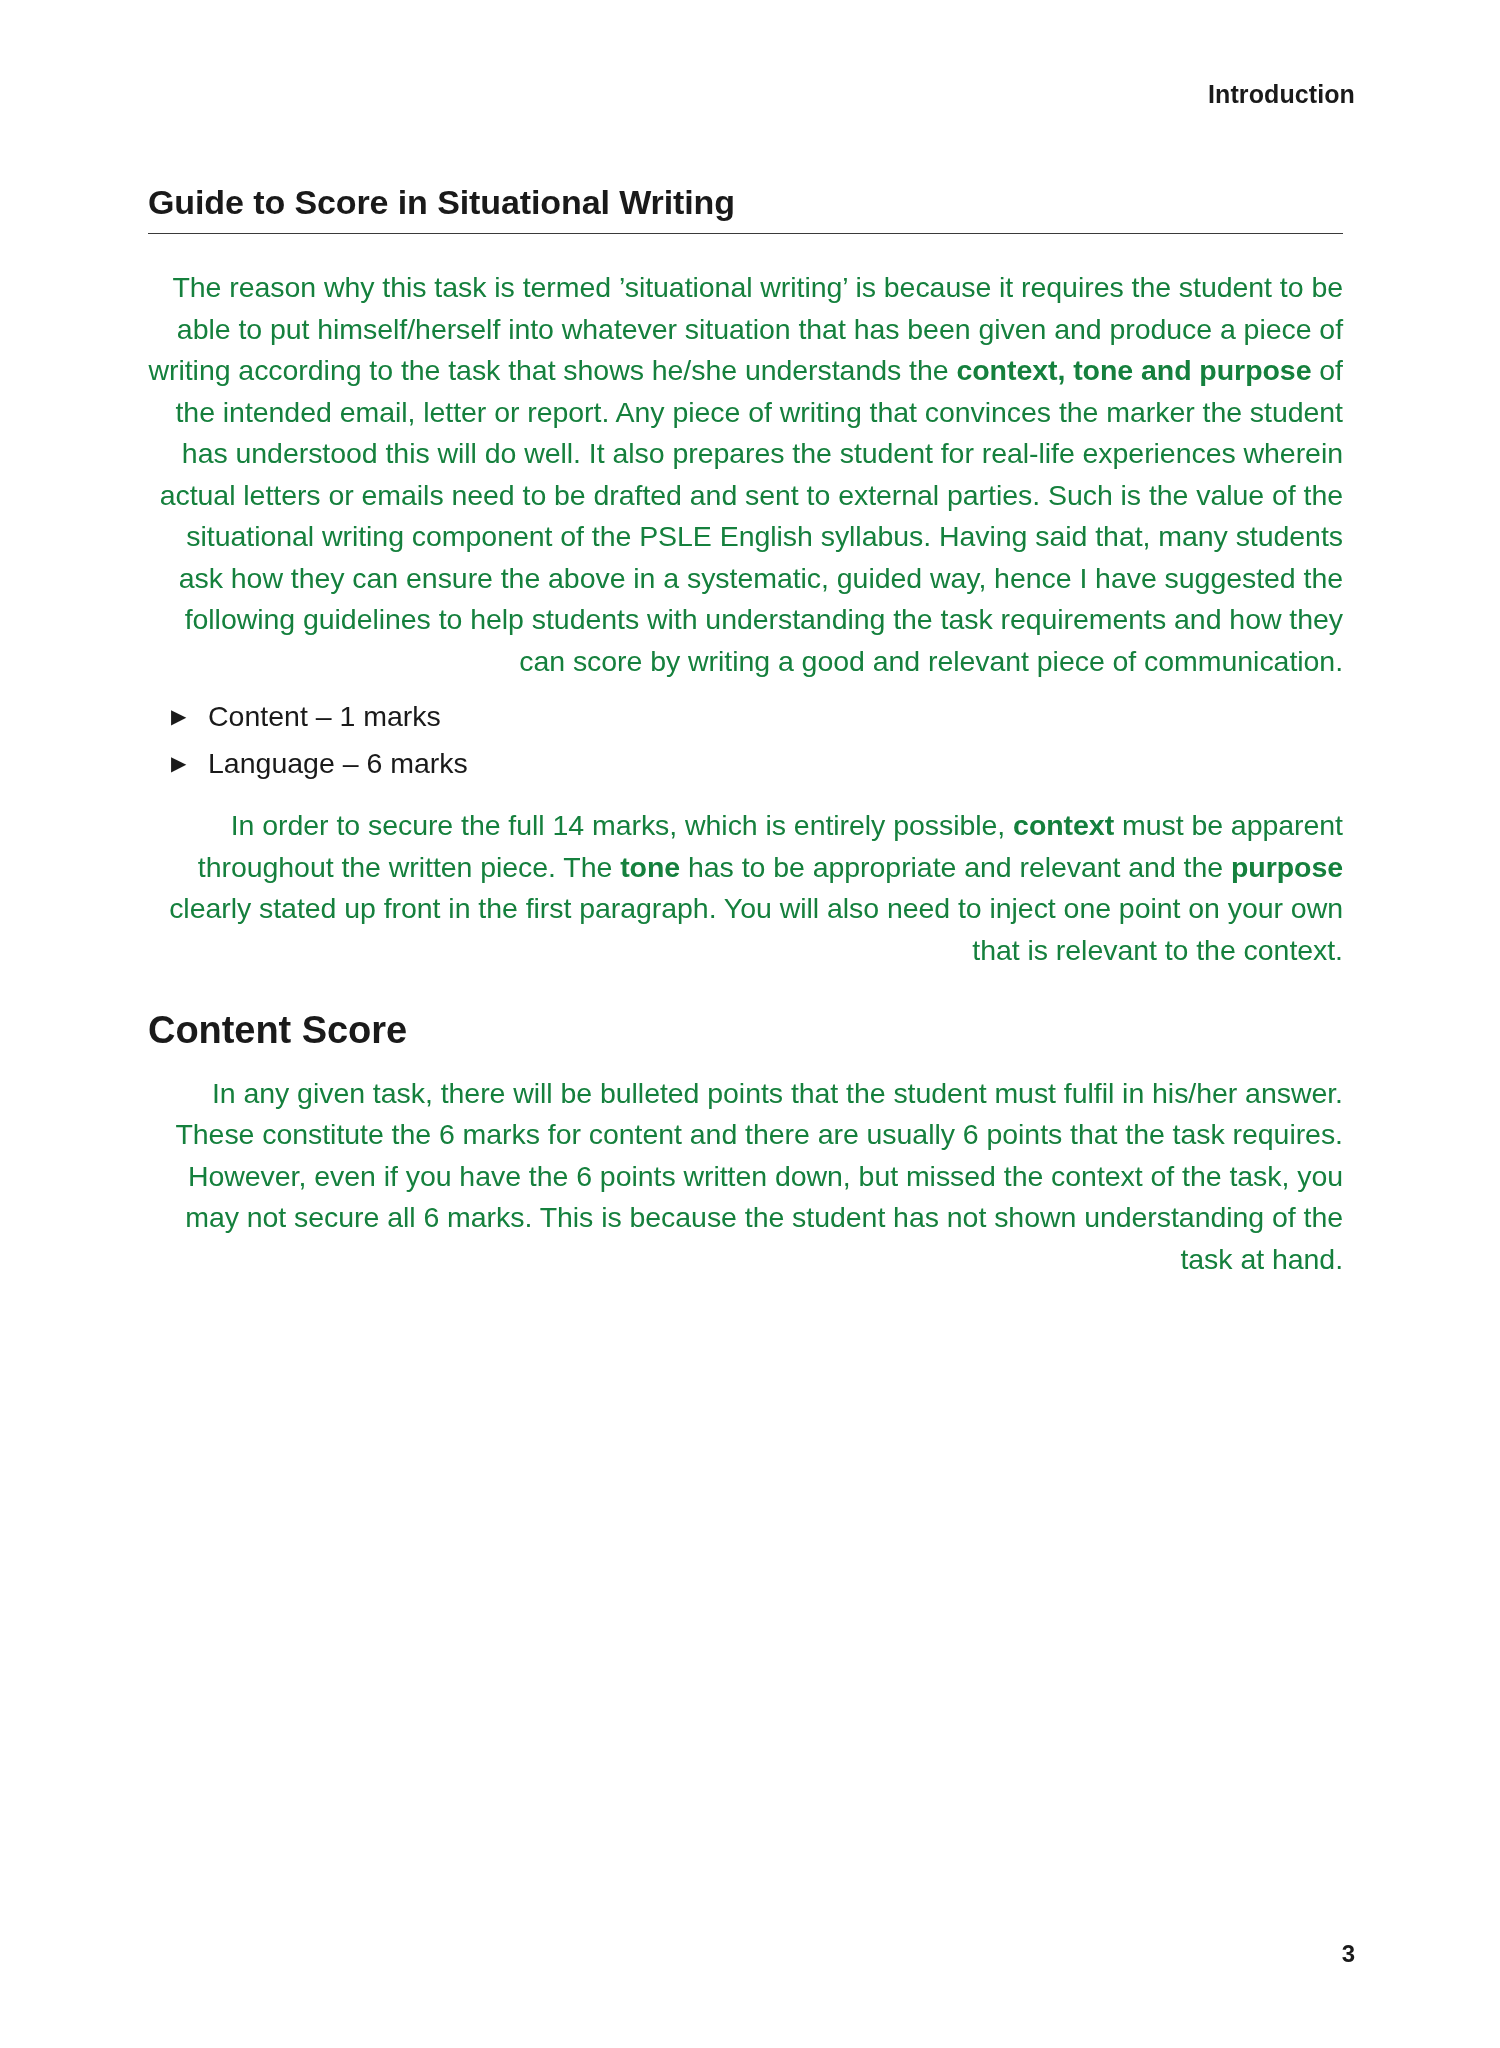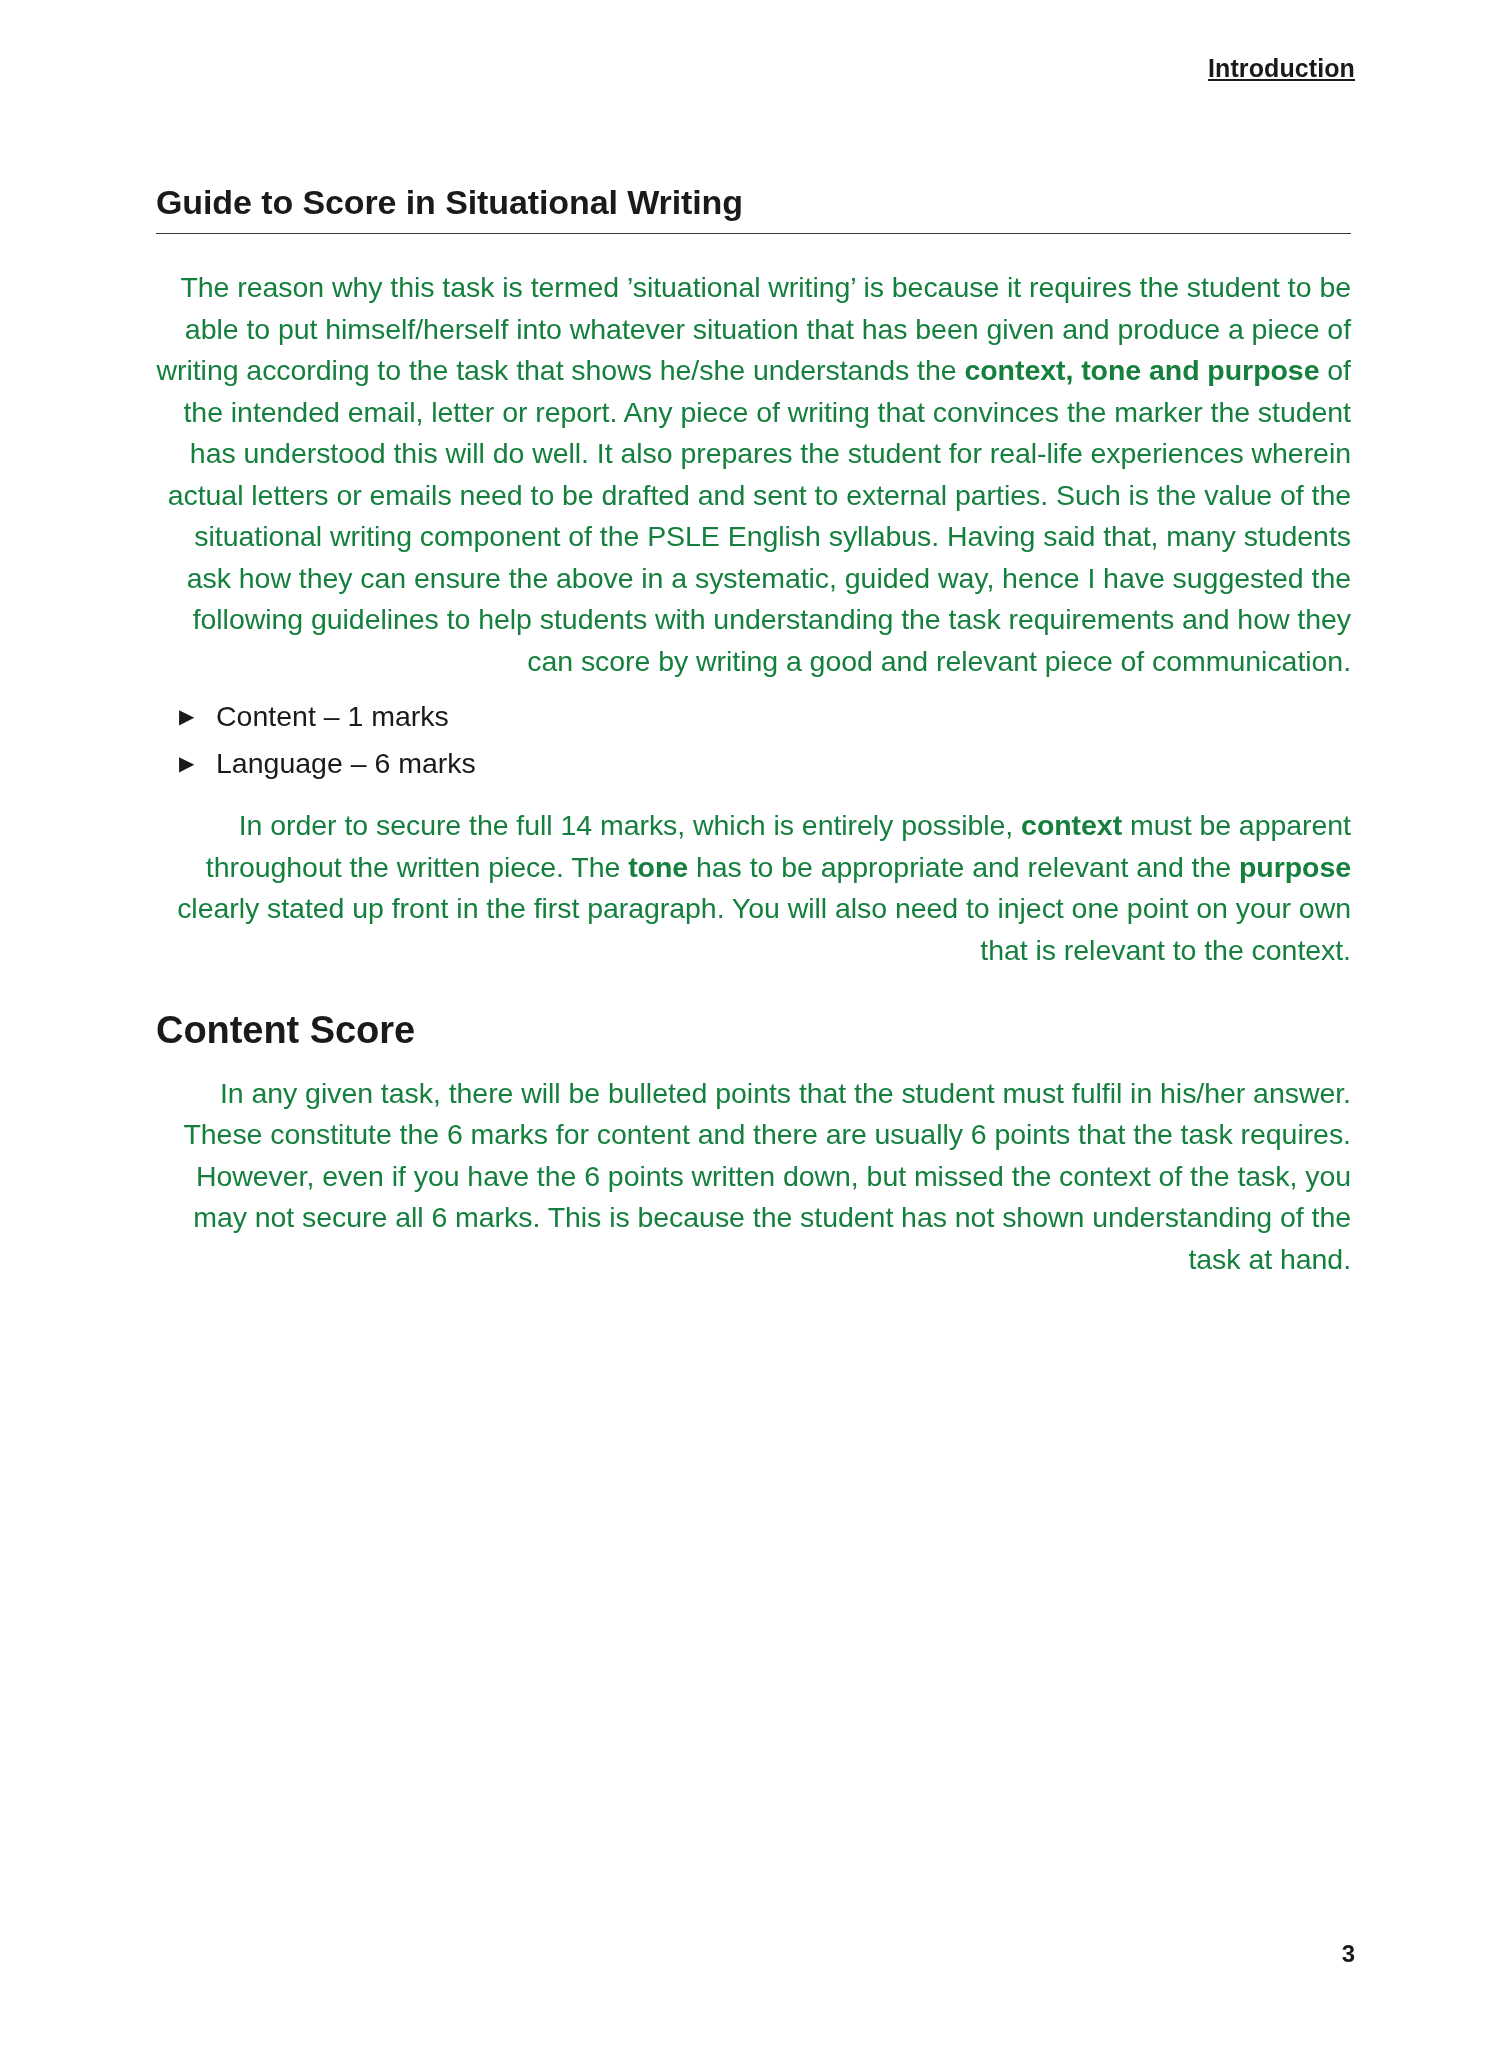--- a/index.html
+++ b/index.html
@@ -16,36 +16,35 @@
     width: 1500px;
     height: 2048px;
     background: #ffffff;
     box-sizing: border-box;
     overflow: hidden;
   }
 
   
   .running-head {
     position: absolute;
-    top: 54px;
+    top: 80px;
     left: 160px;
     right: 145px;
     text-align: right;
     font-size: 25px;
     font-weight: 600;
     letter-spacing: 0.1px;
     color: #1a1a1a;
-    text-decoration: underline;
   }
 
   
   .content {
     position: absolute;
     top: 183px;
-    left: 156px;
+    left: 148px;
     width: 1195px;
   }
 
   .doc-title {
     font-size: 34px;
     font-weight: 600;
     line-height: 1.15;
     letter-spacing: -0.1px;
     color: #1a1a1a;
     margin: 0;

